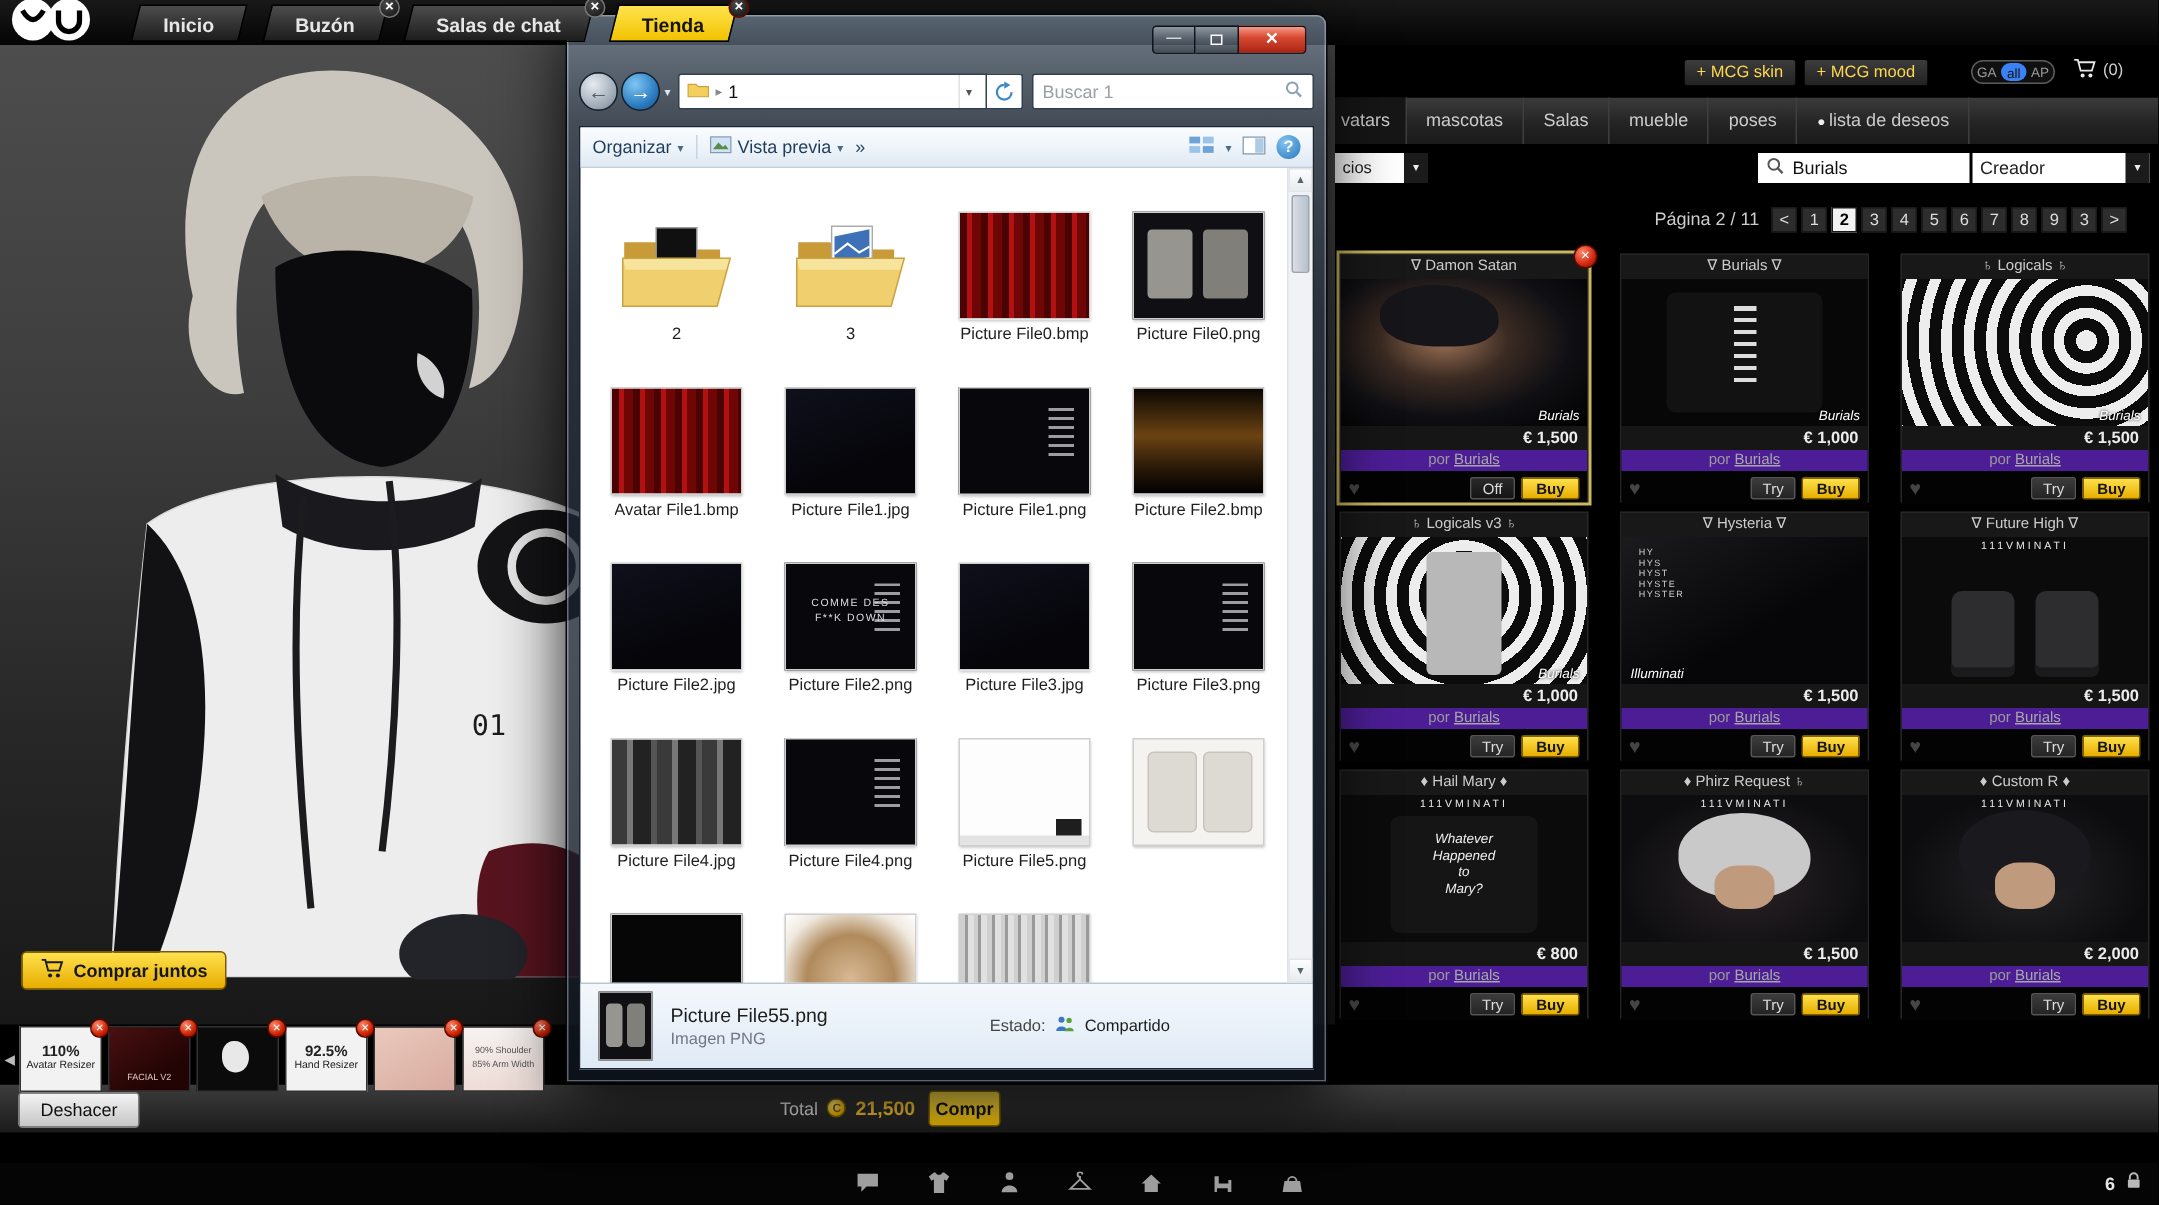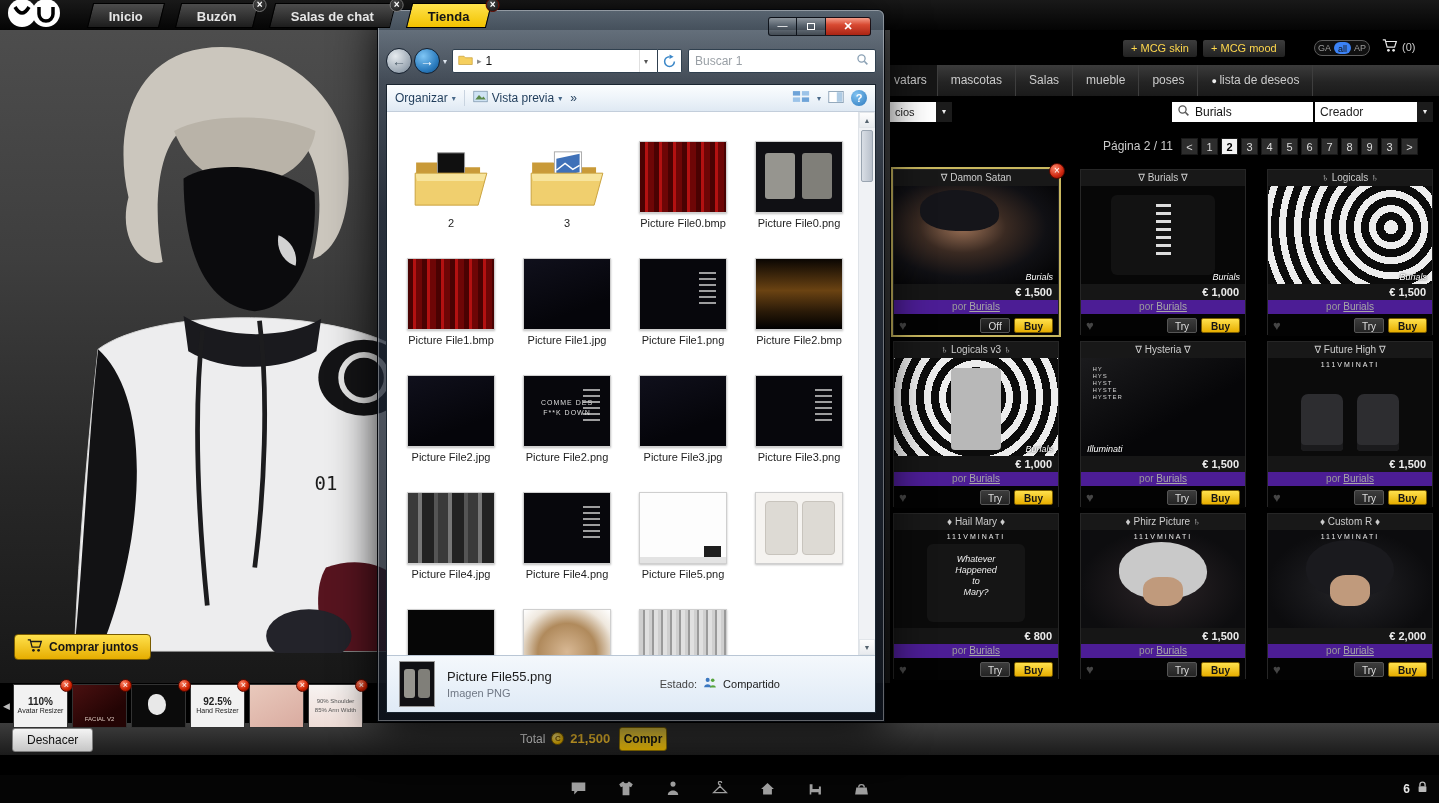--- a/index.html
+++ b/index.html
@@ -366,21 +366,21 @@
         </div>
         <div class="card-price">€ 800</div>
         <div class="card-por">por <a>Burials</a></div>
         <div class="card-actions">
           <span class="heart">♥</span>
           <div class="btn-try">Try</div>
           <div class="btn-buy">Buy</div>
         </div>
       </div>
       <div class="card">
-        <div class="card-title">♦ Phirz Picture ♄</div>
+        <div class="card-title">♦ Phirz Request ♄</div>
         <div class="art art-grayhair">
           <div class="art-top">111VMINATI</div>
         </div>
         <div class="card-price">€ 1,500</div>
         <div class="card-por">por <a>Burials</a></div>
         <div class="card-actions">
           <span class="heart">♥</span>
           <div class="btn-try">Try</div>
           <div class="btn-buy">Buy</div>
         </div>
@@ -491,21 +491,21 @@
           <div class="fitem">
             <div class="fthumb imgth k-curtain"></div>
             <div class="flabel">Picture File0.bmp</div>
           </div>
           <div class="fitem">
             <div class="fthumb imgth k-shirts"></div>
             <div class="flabel">Picture File0.png</div>
           </div>
           <div class="fitem">
             <div class="fthumb imgth k-curtain"></div>
-            <div class="flabel">Picture File1.bmp</div>
+            <div class="flabel">Avatar File1.bmp</div>
           </div>
           <div class="fitem">
             <div class="fthumb imgth k-darkblue"></div>
             <div class="flabel">Picture File1.jpg</div>
           </div>
           <div class="fitem">
             <div class="fthumb imgth k-darktext"></div>
             <div class="flabel">Picture File1.png</div>
           </div>
           <div class="fitem">

